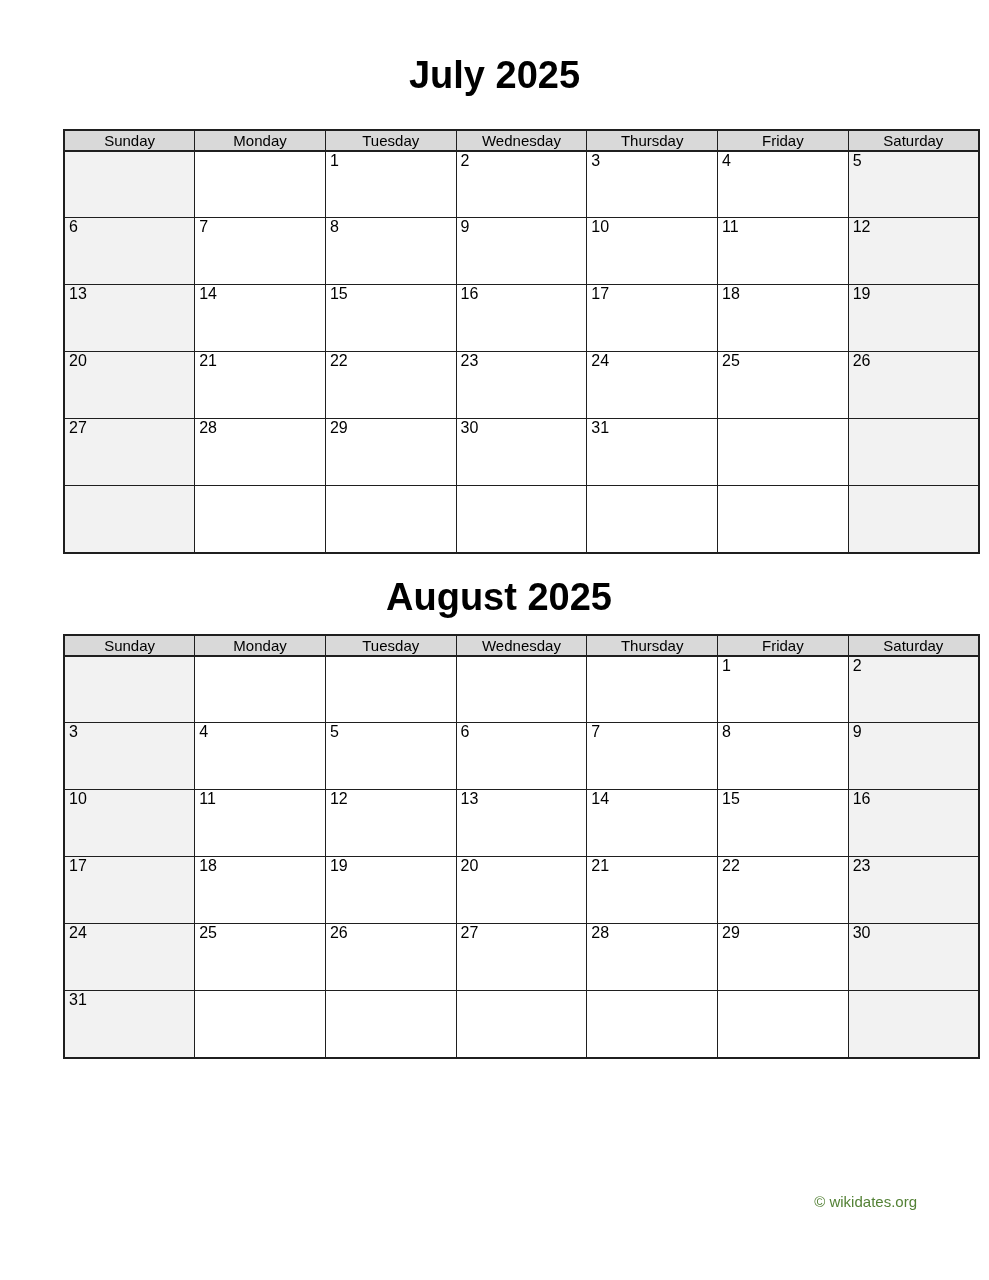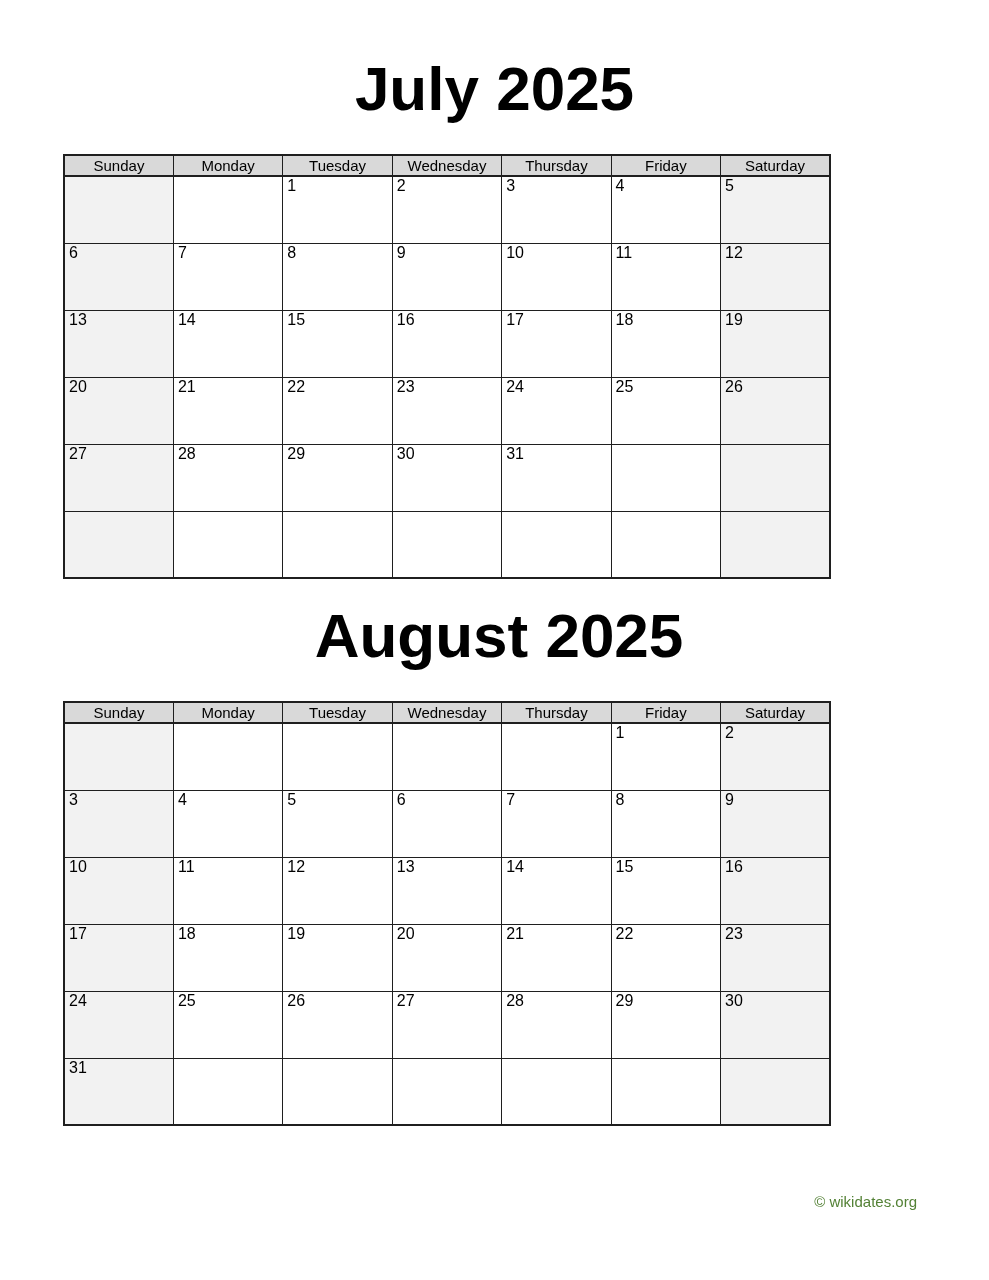--- a/index.html
+++ b/index.html
@@ -19,30 +19,30 @@
   }
   .page{
     position:relative;
     width:989px;height:1280px;
     padding-top:56px;
     overflow:hidden;
   }
   h1.month-title{
     margin:0;
     text-align:center;
-    font-size:62px;
+    font-size:38px;
     line-height:1.05;
     font-weight:700;
     letter-spacing:0;
     color:#000;
   }
   h1.first{margin-bottom:33px;}
-  h1.second{margin-top:24px;margin-bottom:33px;padding-left:9px;}
+  h1.second{margin-top:24px;margin-bottom:16px;padding-left:9px;}
   table.cal{
-    width:768px;
+    width:917px;
     margin-left:63px;
     border-collapse:collapse;
     table-layout:fixed;
     border:2px solid var(--border);
   }
   table.cal th{
     background:var(--header-bg);
     border:1px solid var(--border);
     border-bottom:2px solid var(--border);
     height:21px;

